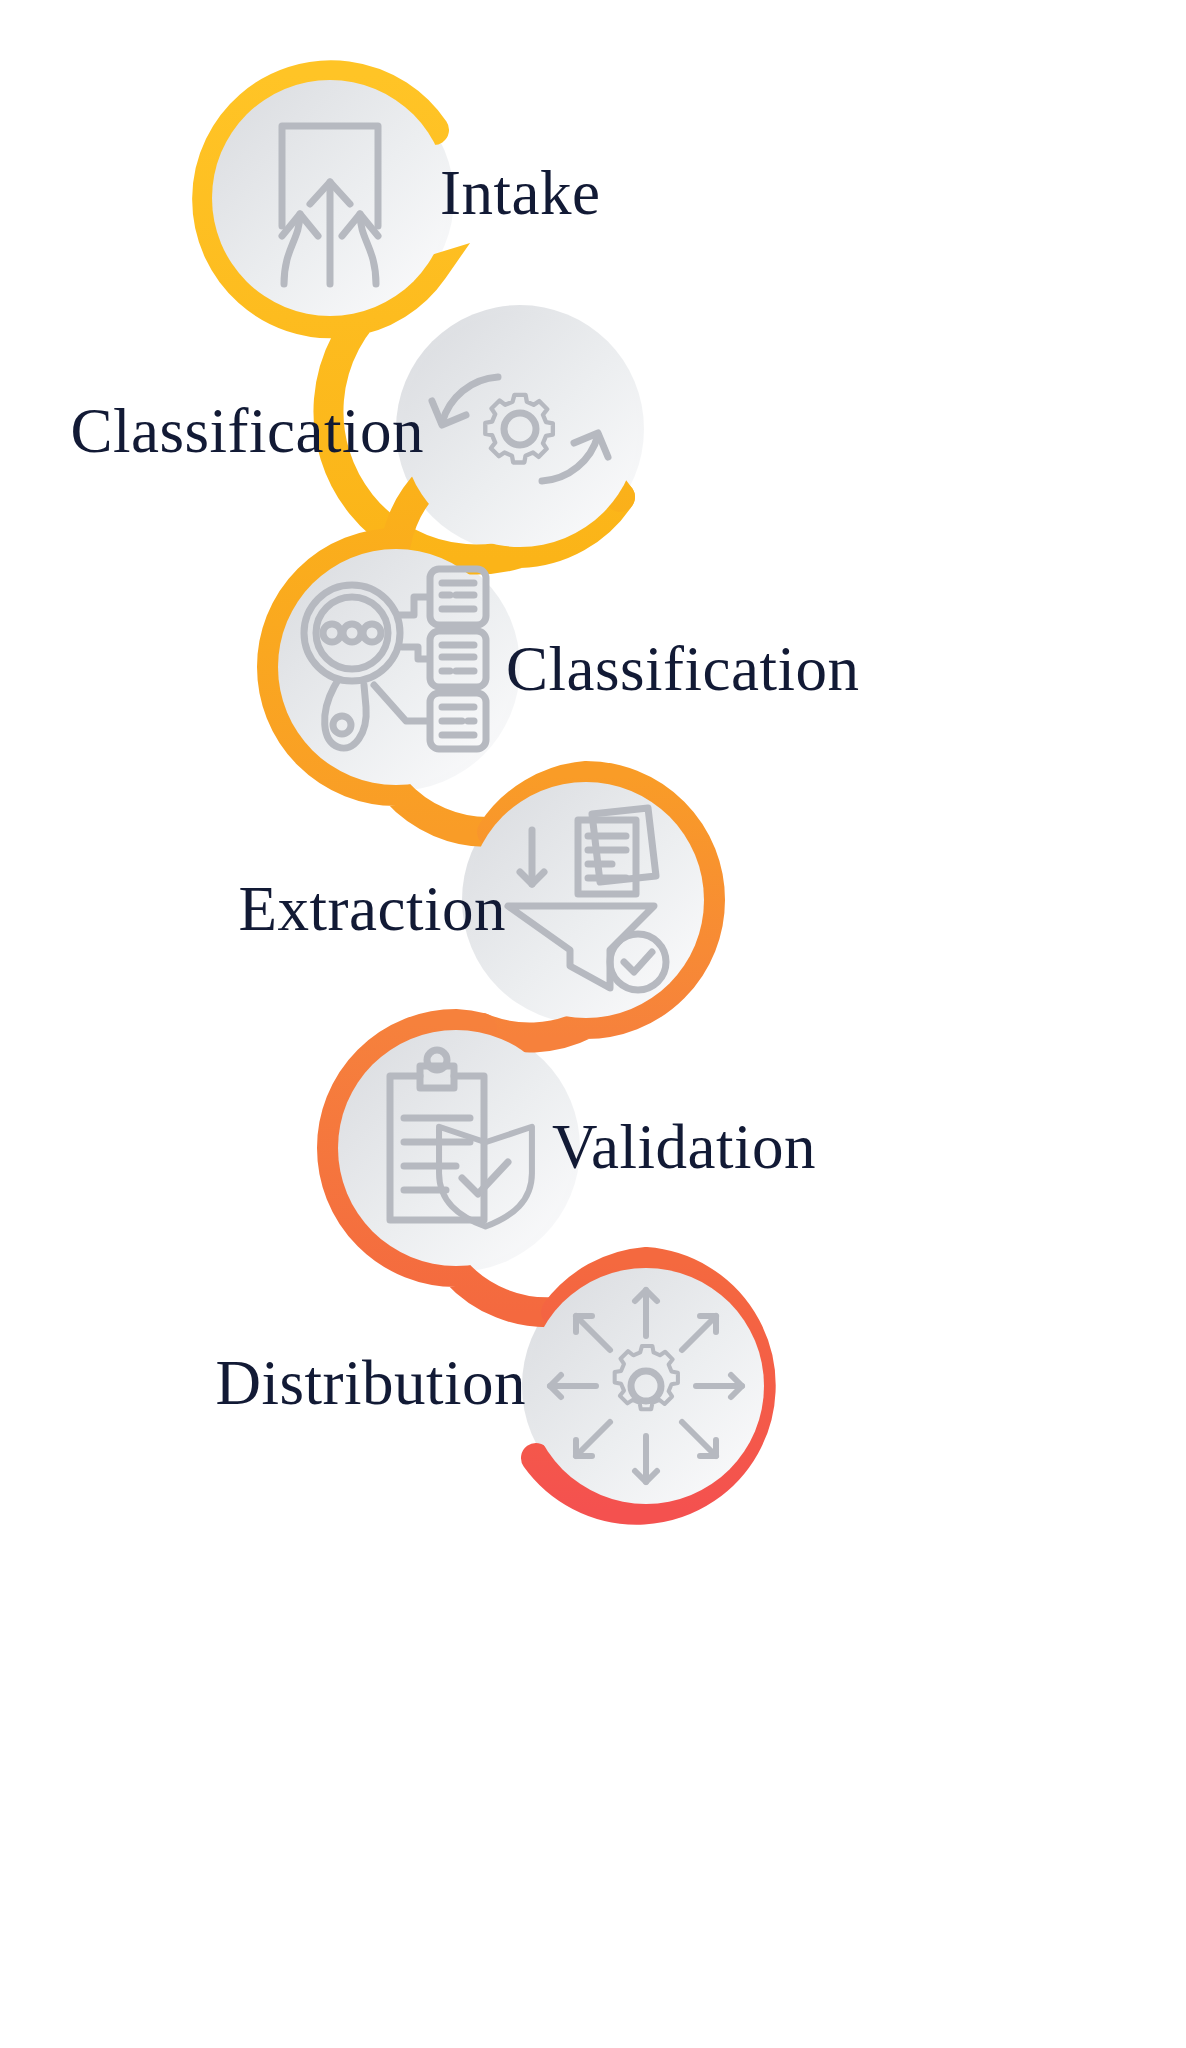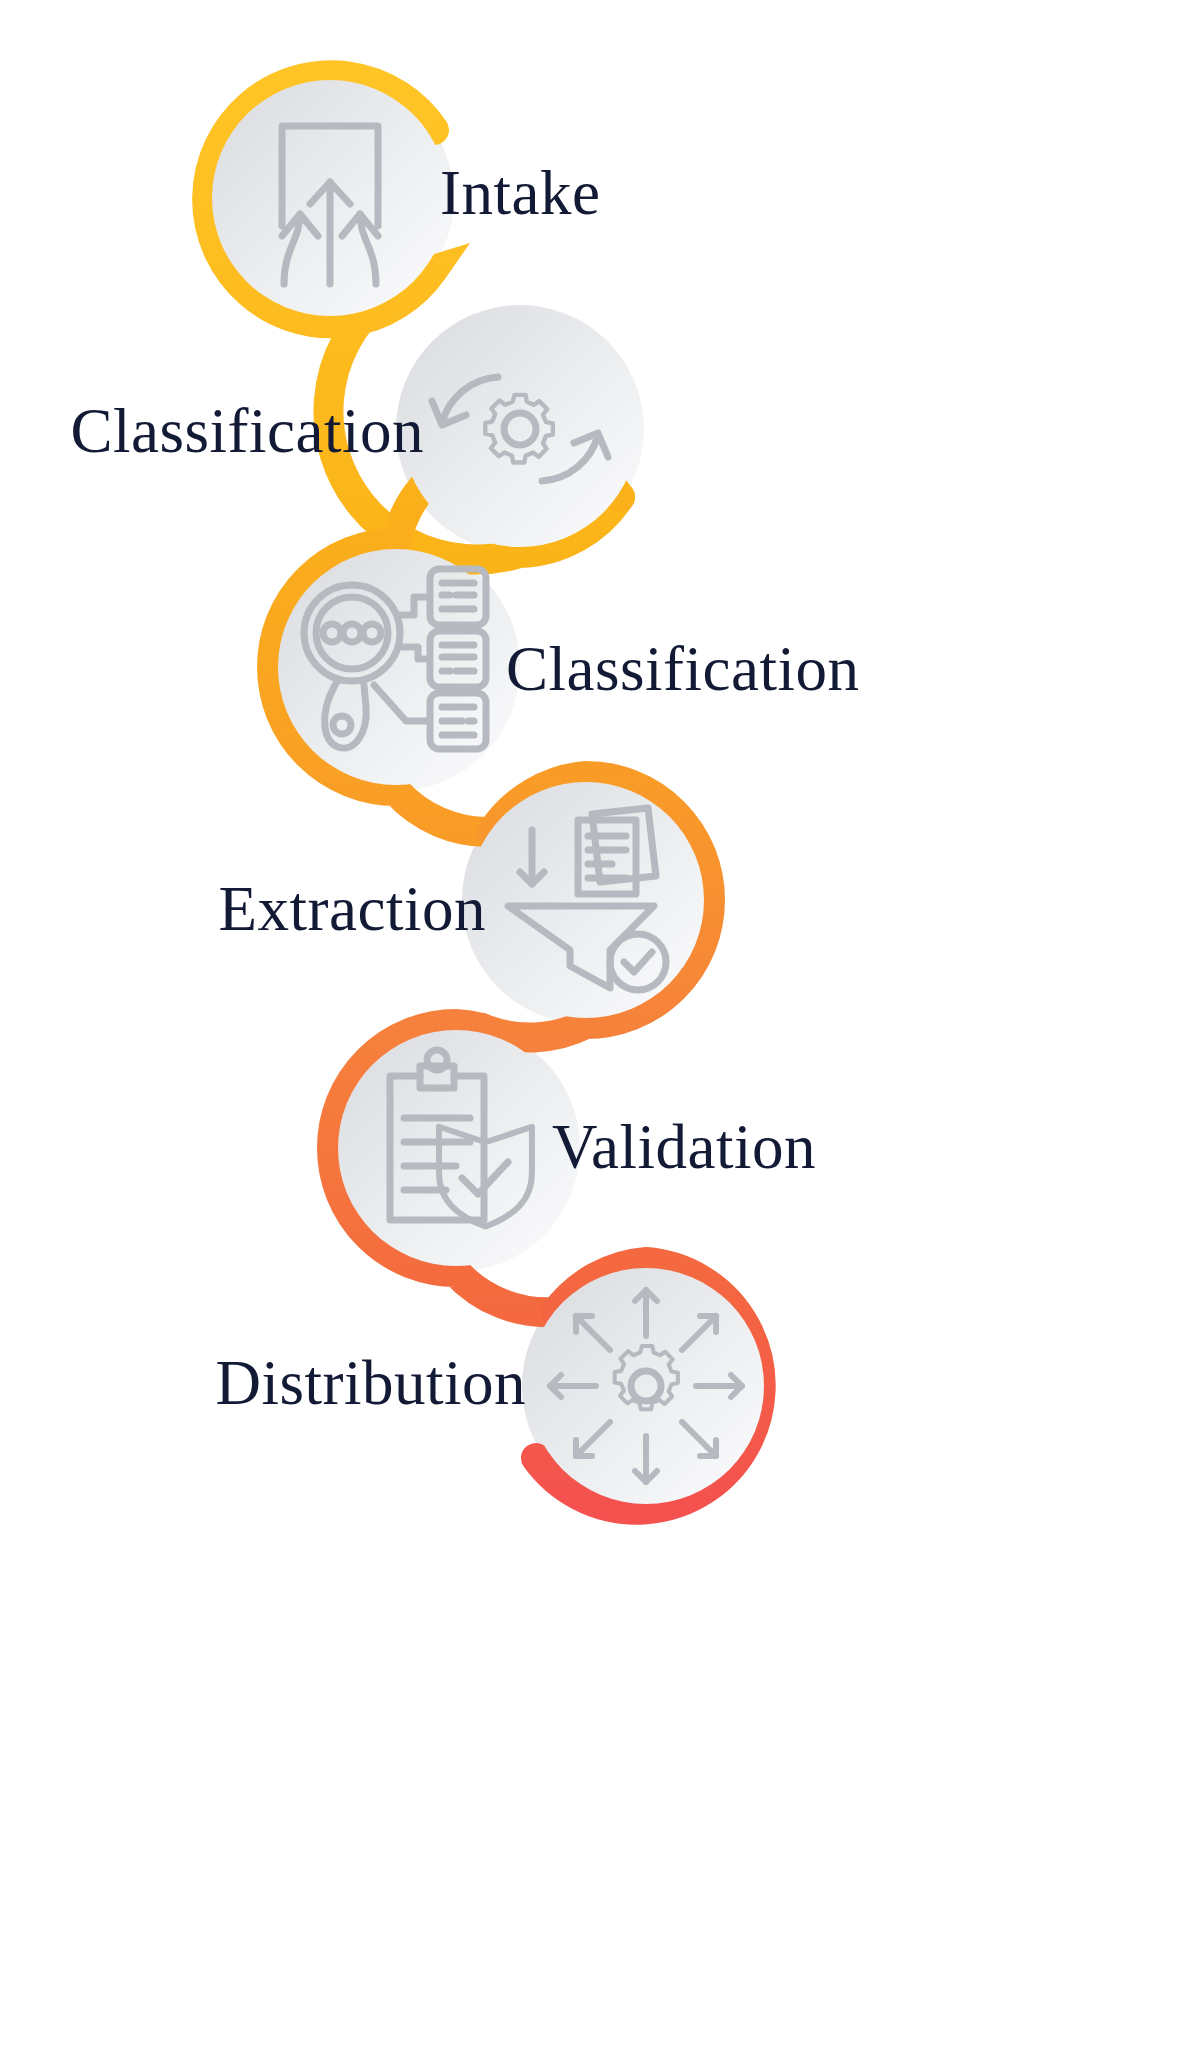--- a/index.html
+++ b/index.html
@@ -246,19 +246,19 @@
       </g>
     </g>
   </svg>
 
   <div class="node-label lbl-right" style="left:440px; top:150px;">Intake</div>
 
   <div class="node-label lbl-left" style="left:424px; top:388px;">Classification</div>
 
   <div class="node-label lbl-right" style="left:506px; top:626px;">Classification</div>
 
-  <div class="node-label lbl-left" style="left:486px; top:866px;">Extraction</div>
+  <div class="node-label lbl-left" style="left:506px; top:866px;">Extraction</div>
 
   <div class="node-label lbl-right" style="left:552px; top:1104px;">Validation</div>
 
   <div class="node-label lbl-left" style="left:526px; top:1340px;">Distribution</div>
 
 </div>
 
 </body></html>

